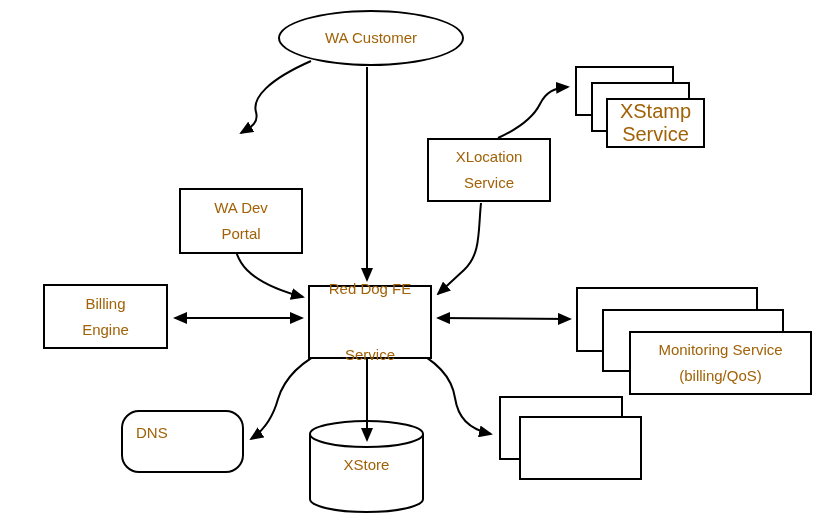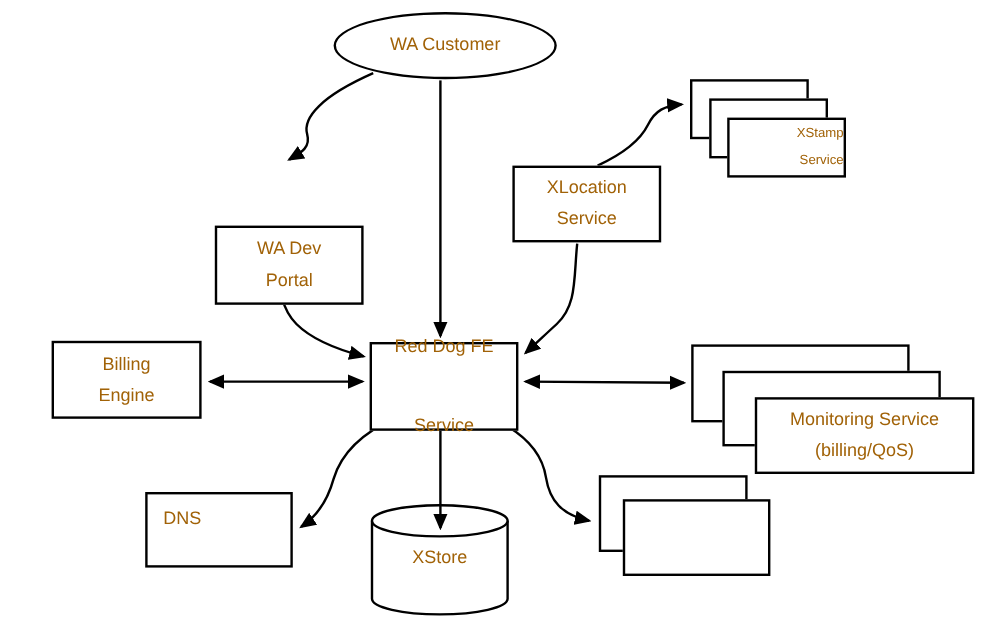--- a/index.html
+++ b/index.html
@@ -33,29 +33,29 @@
   .ellipse {
     border-radius: 50%;
   }
   .stack-back, .stack-mid {
     position: absolute;
     box-sizing: border-box;
     background: #ffffff;
     border: 2px solid #000000;
   }
   .node.small {
-    font-size: 11px;
+    font-size: 20px;
     line-height: 23px;
-    align-items: flex-end;
   }
   .node.top-left {
     align-items: flex-start;
     justify-content: flex-start;
     padding: 8px 4px 0 13px;
     text-align: left;
+    border-radius: 18px;
   }
   .cyl-label {
     position: absolute;
     text-align: center;
     font-size: 15px;
   }
   .line { display: block; }
 </style>
 </head>
 <body>

